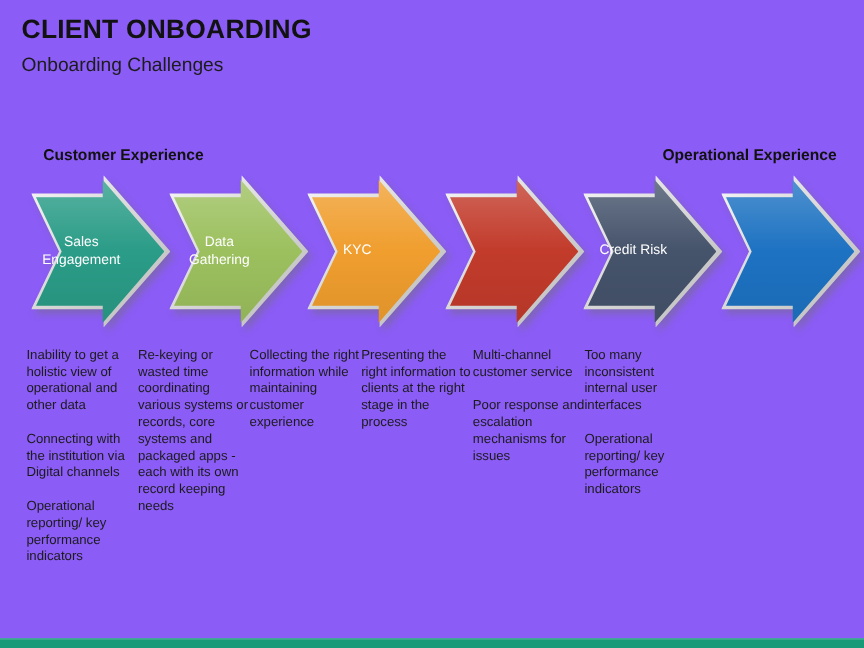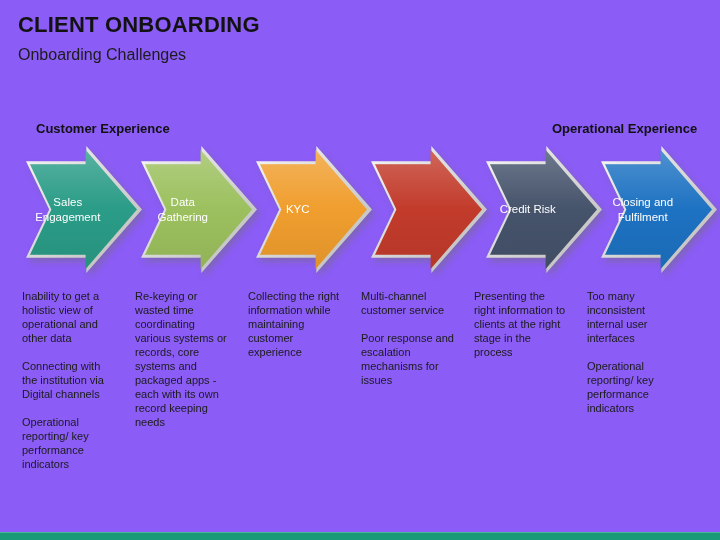--- a/index.html
+++ b/index.html
@@ -21,21 +21,21 @@
          clip-path:polygon(0% 12%,52% 12%,52% 0%,100% 50%,52% 100%,52% 88%,0% 88%,20% 50%);
          background:linear-gradient(135deg,#f5f5f5 0%,#d9d9d9 45%,#b9b9b9 100%);}
   .arrow-fill{position:absolute;top:4px;bottom:4px;left:4px;right:5px;
          clip-path:polygon(0% 12%,52% 12%,52% 0%,100% 50%,52% 100%,52% 88%,0% 88%,20% 50%);}
   .arrow-fill .sheen{position:absolute;inset:0;
          background:linear-gradient(180deg,rgba(255,255,255,.22) 0%,rgba(255,255,255,0) 50%,rgba(0,0,0,.07) 100%);}
   .arrow-label{position:absolute;left:8%;top:0;width:56%;height:100%;
          display:flex;align-items:center;justify-content:center;text-align:center;
          color:#fff;font-size:11.5px;line-height:1.3;}
 
-  .cols{position:absolute;left:22px;top:289px;width:690px;display:flex;gap:20px;}
+  .cols{position:absolute;left:22px;top:289px;width:690px;display:flex;}
   .col{width:93px;flex:0 0 auto;}
   .col p{margin:0 0 14px 0;font-size:11px;line-height:14px;color:#1b1b1b;}
 
   .footer-bar{position:absolute;left:0;right:0;bottom:0;height:7px;background:#189a78;
          border-top:1px solid #49b697;}
 </style>
 </head>
 <body>
 
 <div class="slide">
@@ -79,42 +79,41 @@
       <div class="arrow-fill" style="background-color: rgb(69, 83, 107);">
           <div class="sheen"></div>
         </div>
       <div class="arrow-label">Credit Risk</div>
     </div>
     <div class="arrow">
       <div class="arrow-bevel"></div>
       <div class="arrow-fill" style="background-color: rgb(29, 114, 194);">
           <div class="sheen"></div>
         </div>
-      <div class="arrow-label">Closing and Fulfilment</div>
     </div>
   </div>
 
   <div class="cols">
     <div class="col">
       <p>Inability to get a holistic view of operational and other data</p>
       <p>Connecting with the institution via Digital channels</p>
       <p>Operational reporting/ key performance indicators</p>
     </div>
     <div class="col">
       <p>Re-keying or wasted time coordinating various systems or records, core systems and packaged apps - each with its own record keeping needs</p>
     </div>
     <div class="col">
       <p>Collecting the right information while maintaining customer experience</p>
     </div>
     <div class="col">
+      <p>Presenting the right information to clients at the right stage in the process</p>
+    </div>
+    <div class="col">
       <p>Multi-channel customer service</p>
       <p>Poor response and escalation mechanisms for issues</p>
-    </div>
-    <div class="col">
-      <p>Presenting the right information to clients at the right stage in the process</p>
     </div>
     <div class="col">
       <p>Too many inconsistent internal user interfaces</p>
       <p>Operational reporting/ key performance indicators</p>
     </div>
   </div>
 
   <div class="footer-bar" style="background-color: rgb(24, 154, 120);"></div>
 </div>
 

